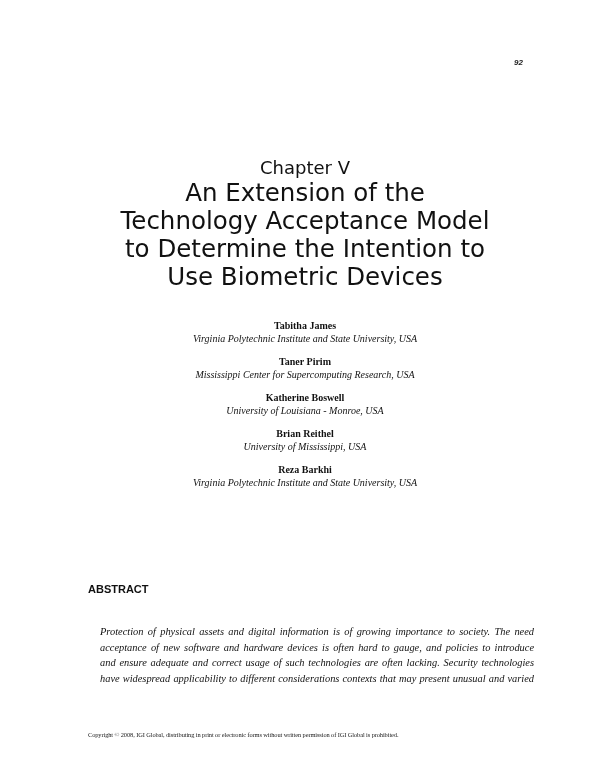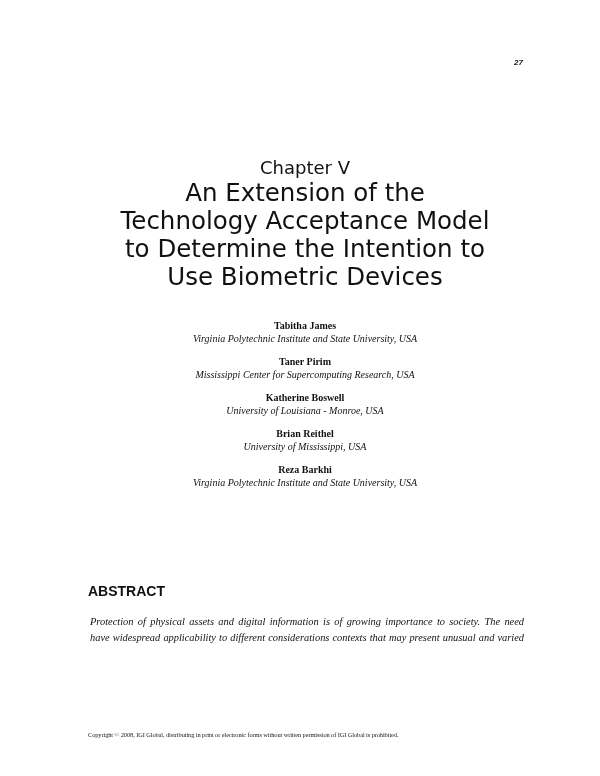--- a/index.html
+++ b/index.html
@@ -67,34 +67,34 @@
       font-style: italic;
       font-size: 10px;
       line-height: 13px;
     }
     .abstract-heading {
       position: absolute;
       top: 583px;
       left: 88px;
       font-family: "Liberation Sans", sans-serif;
       font-weight: bold;
-      font-size: 14px;
+      font-size: 11px;
       margin: 0;
     }
     .abstract-body {
       position: absolute;
       top: 612px;
       left: 88px;
       width: 434px;
       font-family: "Liberation Serif", serif;
       font-style: italic;
       font-size: 10.4px;
       line-height: 15.5px;
       text-align: justify;
-      margin: 2px;
+      margin: 12px;
     }
     .abstract-body .line {
       display: block;
       text-align: justify;
       text-align-last: justify;
       white-space: nowrap;
       overflow: hidden;
     }
     .copyright {
       position: absolute;
@@ -102,21 +102,21 @@
       left: 88px;
       font-family: "Liberation Serif", serif;
       font-size: 6.4px;
       color: #222;
       letter-spacing: -0.1px;
     }
   </style>
 </head>
 <body>
 
-<div class="page-number">27</div>
+<div class="page-number">92</div>
 
 <div class="title-block">
   <div class="chapter-label">Chapter V</div>
   <h1 class="chapter-title">
     <span>An Extension of the</span>
     <span>Technology Acceptance Model</span>
     <span>to Determine the Intention to</span>
     <span>Use Biometric Devices</span>
   </h1>
 </div>
@@ -141,16 +141,18 @@
   <div class="author">
     <div class="author-name">Reza Barkhi</div>
     <div class="author-affil">Virginia Polytechnic Institute and State University, USA</div>
   </div>
 </div>
 
 <h2 class="abstract-heading">ABSTRACT</h2>
 
 <p class="abstract-body">
   <span class="line">Protection of physical assets and digital information is of growing importance to society. The need</span>
+  <span class="line">acceptance of new software and hardware devices is often hard to gauge, and policies to introduce</span>
+  <span class="line">and ensure adequate and correct usage of such technologies are often lacking. Security technologies</span>
   <span class="line">have widespread applicability to different considerations contexts that may present unusual and varied</span>
 </p>
 
 <div class="copyright">Copyright © 2008, IGI Global, distributing in print or electronic forms without written permission of IGI Global is prohibited.</div>
 
 </body></html>

